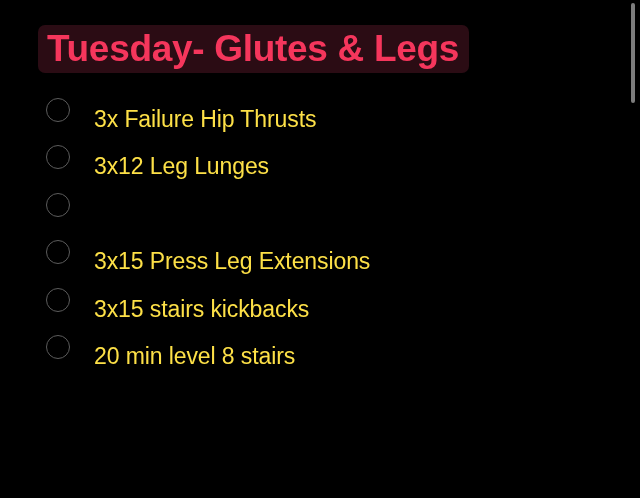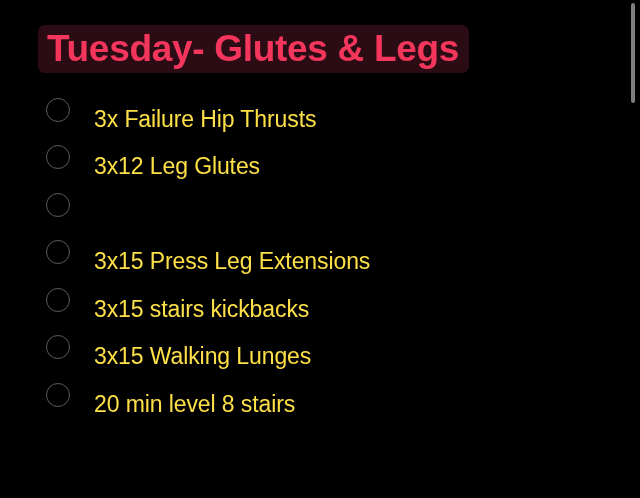--- a/index.html
+++ b/index.html
@@ -112,42 +112,38 @@
 
   <div id="checklist">
 
     <div class="check-row">
       <span class="check-box"></span>
       <span class="check-label">3x Failure Hip Thrusts</span>
     </div>
 
     <div class="check-row">
       <span class="check-box"></span>
-      <span class="check-label">3x12 Leg Glutes</span>
+      <span class="check-label">3x12 Leg Lunges</span>
     </div>
 
     <div class="check-row">
       <span class="check-box"></span>
     </div>
 
 
     <div class="check-row">
       <span class="check-box"></span>
       <span class="check-label">3x15 Press Leg Extensions</span>
     </div>
 
     <div class="check-row">
       <span class="check-box"></span>
       <span class="check-label">3x15 stairs kickbacks</span>
     </div>
 
-    <div class="check-row">
-      <span class="check-box"></span>
-      <span class="check-label">3x15 Walking Lunges</span>
-    </div>
 
     <div class="check-row">
       <span class="check-box"></span>
       <span class="check-label">20 min level 8 stairs</span>
     </div>
 
   </div>
 
   <div id="scrollbar-track">
     <div id="scrollbar-thumb"></div>

